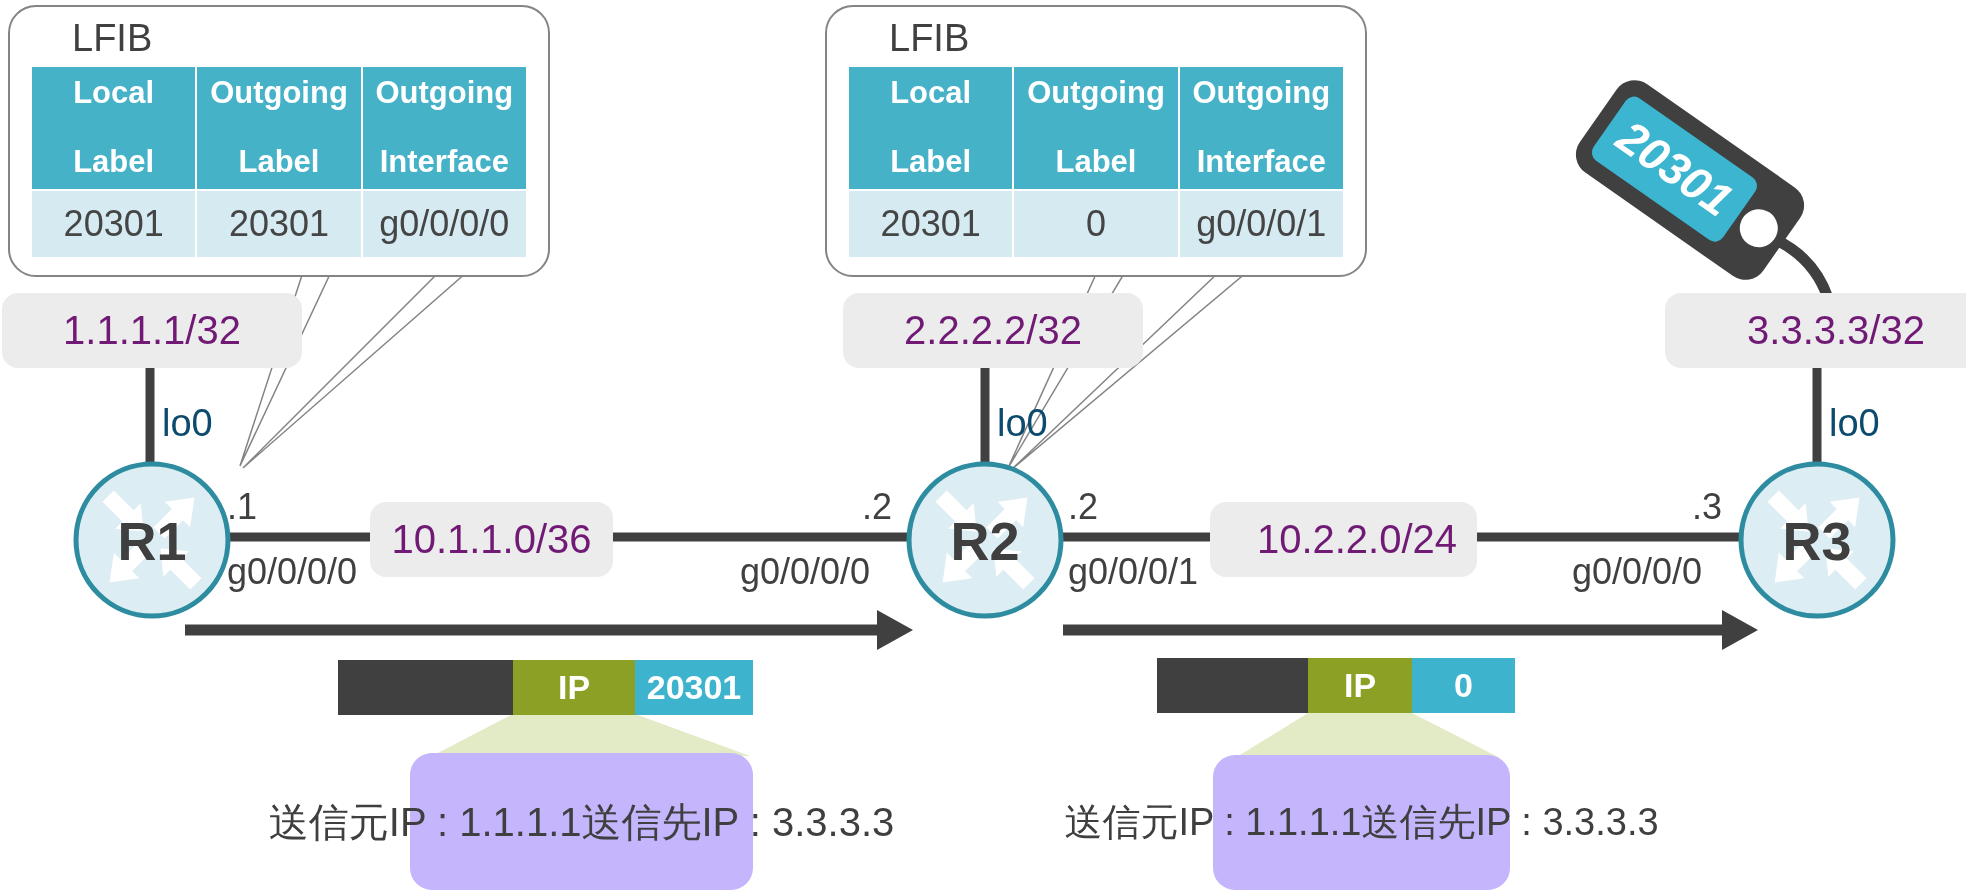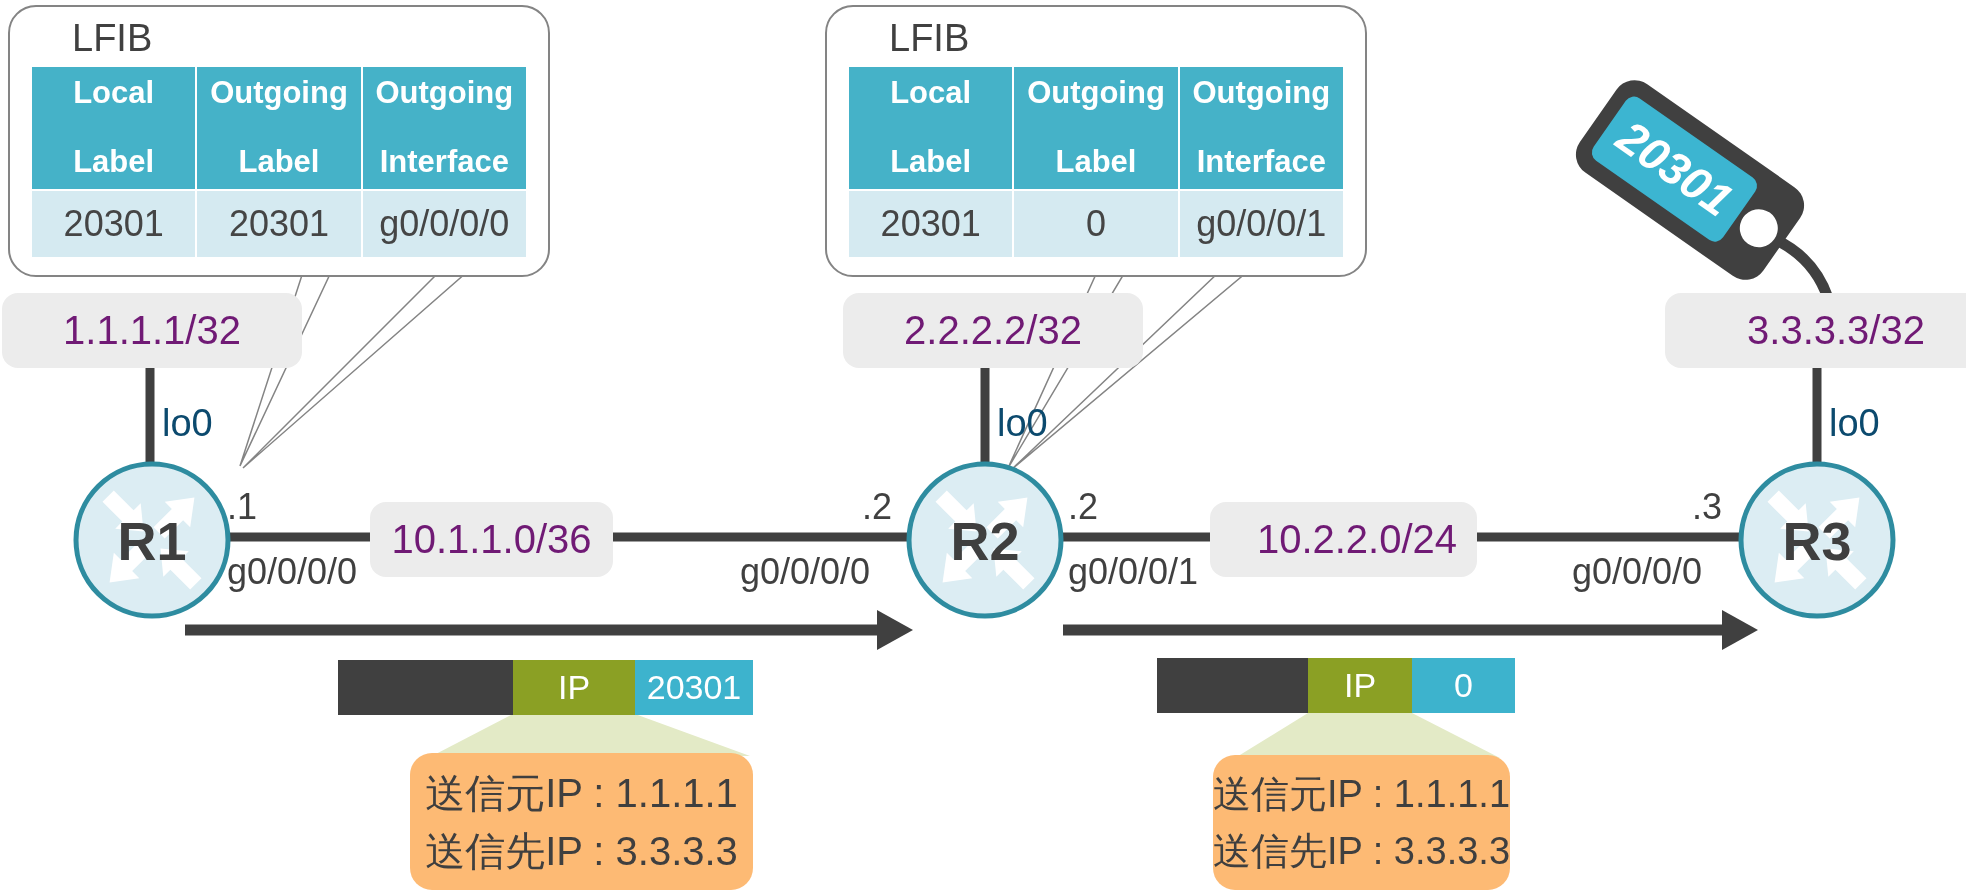--- a/index.html
+++ b/index.html
@@ -20,28 +20,28 @@
 
   
   .netbox{position:absolute;z-index:2;background:#ececec;border-radius:16px;display:flex;
           align-items:center;justify-content:center;font-size:40px;color:#701a75;white-space:nowrap;}
 
   .iflabel{position:absolute;z-index:2;font-size:36px;color:#404040;white-space:nowrap;}
   .lo-label{position:absolute;z-index:2;font-size:38px;color:#0c4a6e;}
 
   
   .packet{position:absolute;z-index:2;display:flex;height:55px;}
-  .seg{display:flex;align-items:center;justify-content:center;color:#fff;font-weight:normal;font-size:34px;}
+  .seg{display:flex;align-items:center;justify-content:center;color:#fff;font-weight:bold;font-size:34px;}
   .seg-payload{background:#404040;}
   .seg-ip{background:#8ba024;}
   .seg-label{background:#3db3cd;}
 
   
-  .note{position:absolute;z-index:2;background:#fdba74;border-radius:22px;display:flex;
-        flex-direction:column;justify-content:center;align-items:center;color:#3f3f3f;white-space:nowrap;}
+  .note{position:absolute;z-index:2;background:#c4b5fd;border-radius:22px;display:flex;
+        justify-content:center;align-items:center;color:#3f3f3f;white-space:nowrap;}
   #note1{font-size:40px;line-height:1.45;}
   #note2{font-size:38px;line-height:1.5;}
 </style>
 </head>
 <body>
 
 <div class="canvas">
 
   <svg class="layer" width="1966" height="892" viewBox="0 0 1966 892">
     <defs>

